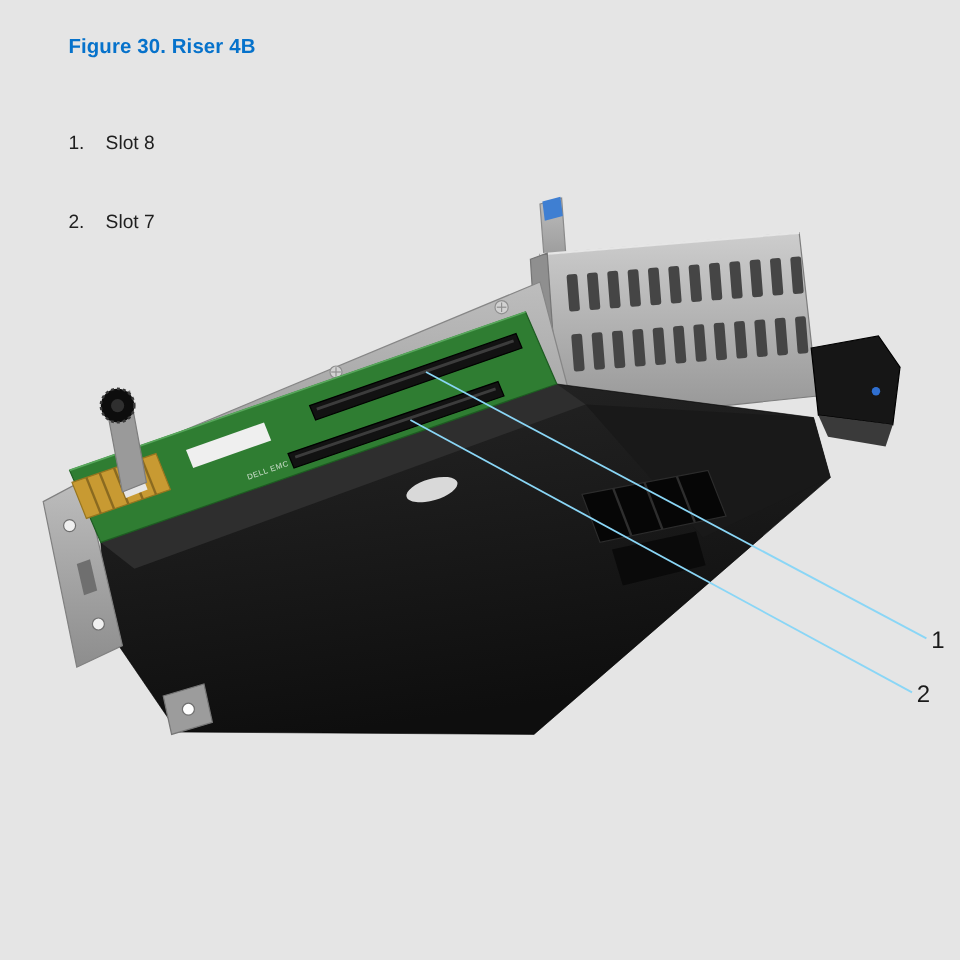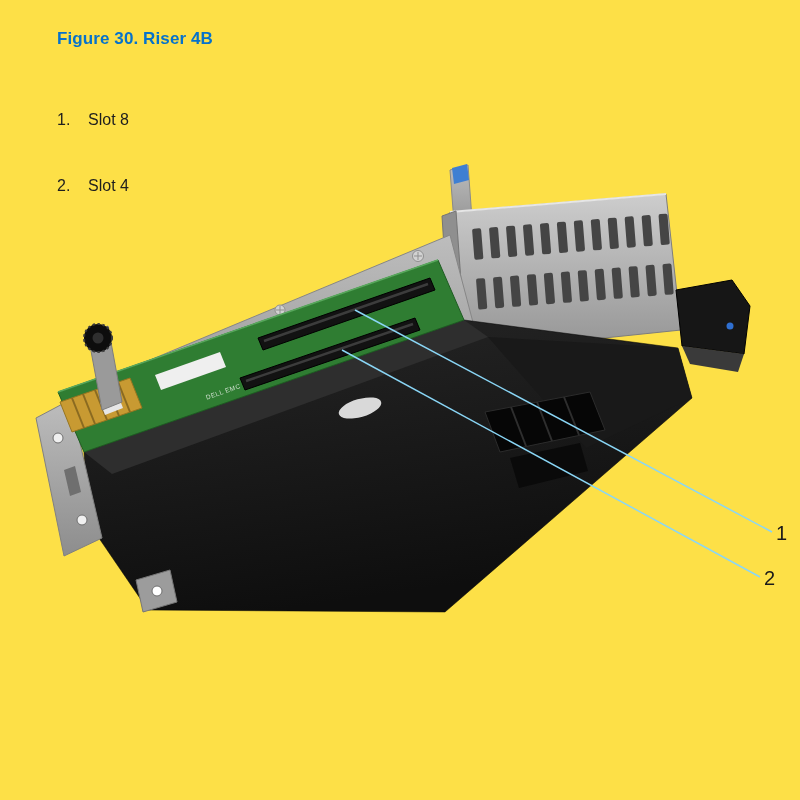--- a/index.html
+++ b/index.html
@@ -1,17 +1,17 @@
 <!DOCTYPE html>
 <html style="--title-blue: #0672CB; --callout-line: #8AD6F6; --pcb-green: #2F7D32; --metal-gray: #ADADAD; --shroud-black: #141414; --gold-connector: #C89A32;"><head>
 <meta charset="utf-8">
 <style>
   html,body{margin:0;padding:0;width:800px;height:800px;background:#ffffff;overflow:hidden;
             font-family:"Liberation Sans",sans-serif;}
-  .page{position:relative;width:800px;height:800px;background:#fde047;}
+  .page{position:relative;width:800px;height:800px;background:#e5e5e5;}
   .fig-title{position:absolute;left:57px;top:29px;margin:0;font-size:17px;font-weight:700;
              letter-spacing:.1px;color:var(--title-blue,#0672CB);}
   .fig-list{position:absolute;left:57px;top:67px;margin:0;padding:0;list-style:none;}
   .fig-li{display:flex;align-items:baseline;font-size:16px;color:#1e1e1e;line-height:27px;}
   .fig-li .num{min-width:20px;}
   .fig-li .lbl{margin-left:11px;margin-top:39px;}
   .figure-wrap{position:absolute;left:30px;top:140px;width:760px;height:500px;}
   svg{display:block;}
   .callout-line{stroke:var(--callout-line,#8AD6F6);stroke-width:1.5;fill:none;}
   .co-num{font-family:"Liberation Sans",sans-serif;font-size:20px;fill:#1a1a1a;}
@@ -25,21 +25,21 @@
 
   <h2 class="fig-title">Figure 30. Riser 4B</h2>
 
   <ol class="fig-list">
     <li class="fig-li">
       <span class="num">1.</span>
       <span class="lbl">Slot 8</span>
     </li>
     <li class="fig-li">
       <span class="num">2.</span>
-      <span class="lbl">Slot 4</span>
+      <span class="lbl">Slot 7</span>
     </li>
   </ol>
 
   <div class="figure-wrap">
     <svg width="760" height="500" viewBox="0 0 760 500" aria-hidden="true">
       <defs>
         <linearGradient id="metal" x1="0" y1="0" x2="0" y2="1">
           <stop offset="0" stop-color="#cdcdcd"></stop>
             <stop offset="1" stop-color="#949494"></stop>
         </linearGradient>

